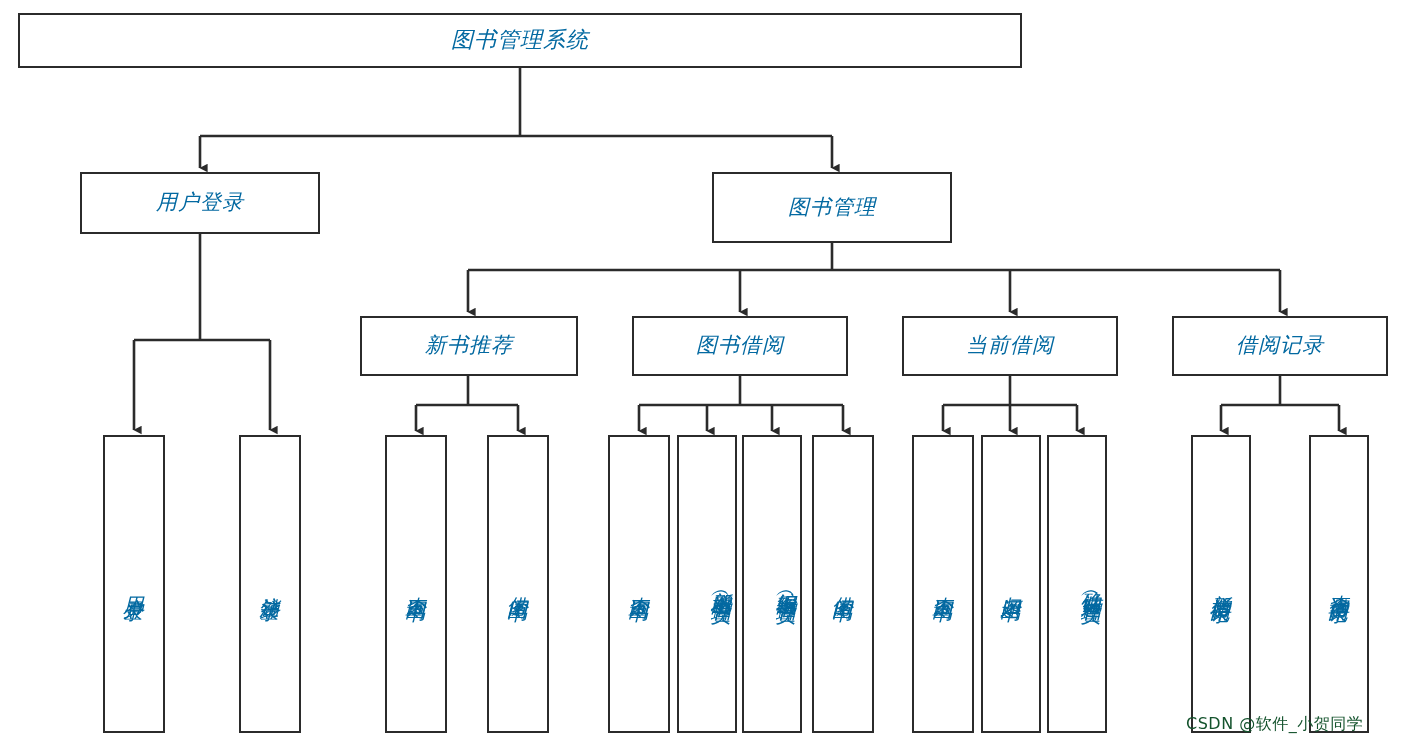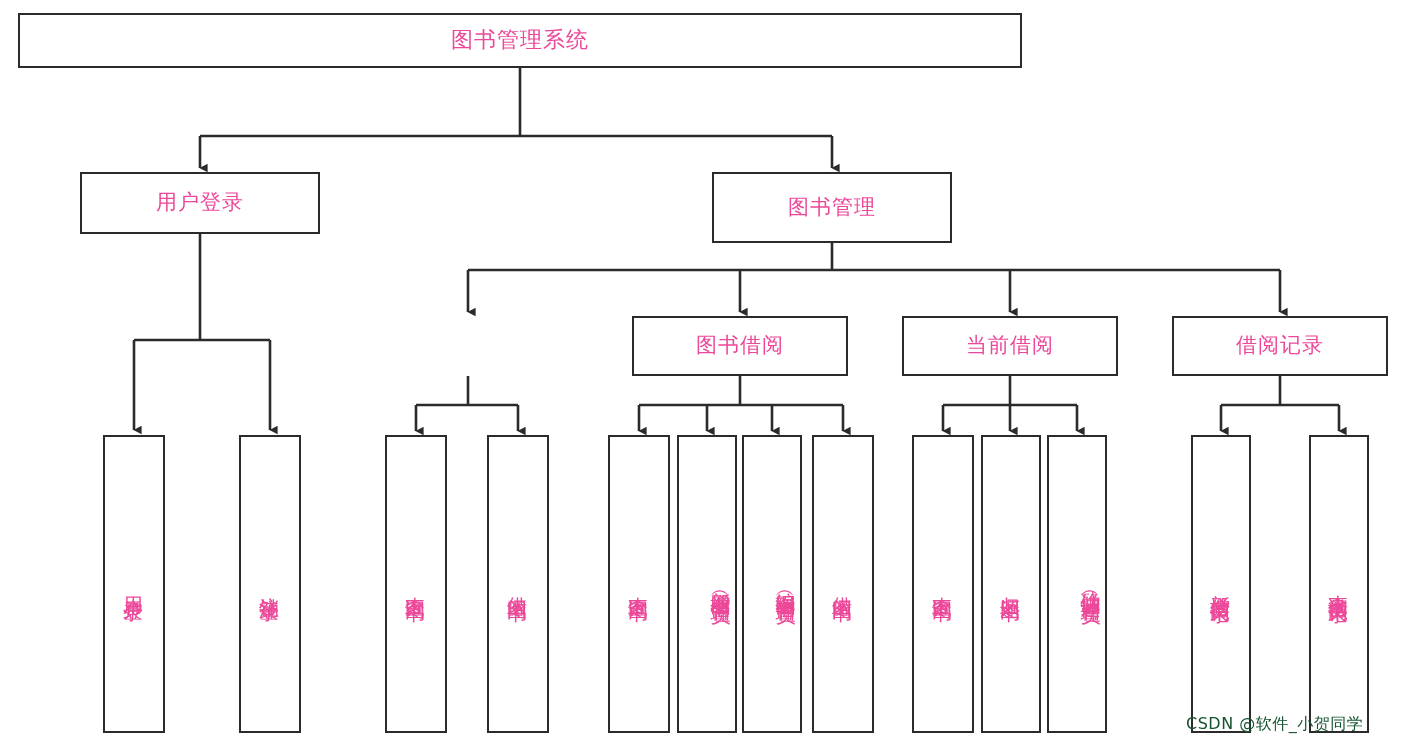--- a/index.html
+++ b/index.html
@@ -26,21 +26,22 @@
     pointer-events: none;
   }
   .node {
     position: absolute;
     box-sizing: border-box;
     border: 2px solid #2b2b2b;
     background: #ffffff;
     display: flex;
     align-items: center;
     justify-content: center;
-    color: #ec4899;
+    color: #0369a1;
+    font-style: italic;
   }
   .node.h {
     font-size: 21px;
     letter-spacing: 1px;
     line-height: 1.2;
   }
   .node.root {
     font-size: 22px;
   }
   .node.v {
@@ -130,20 +131,23 @@
     <span>图书管理系统</span>
   </div>
 
   <div class="node h" style="left:80px; top:172px; width:240px; height:62px;">
     <span>用户登录</span>
   </div>
   <div class="node h" style="left:712px; top:172px; width:240px; height:71px;">
     <span>图书管理</span>
   </div>
 
+  <div class="node h" style="left:360px; top:316px; width:218px; height:60px;">
+    <span>新书推荐</span>
+  </div>
   <div class="node h" style="left:632px; top:316px; width:216px; height:60px;">
     <span>图书借阅</span>
   </div>
   <div class="node h" style="left:902px; top:316px; width:216px; height:60px;">
     <span>当前借阅</span>
   </div>
   <div class="node h" style="left:1172px; top:316px; width:216px; height:60px;">
     <span>借阅记录</span>
   </div>
 

